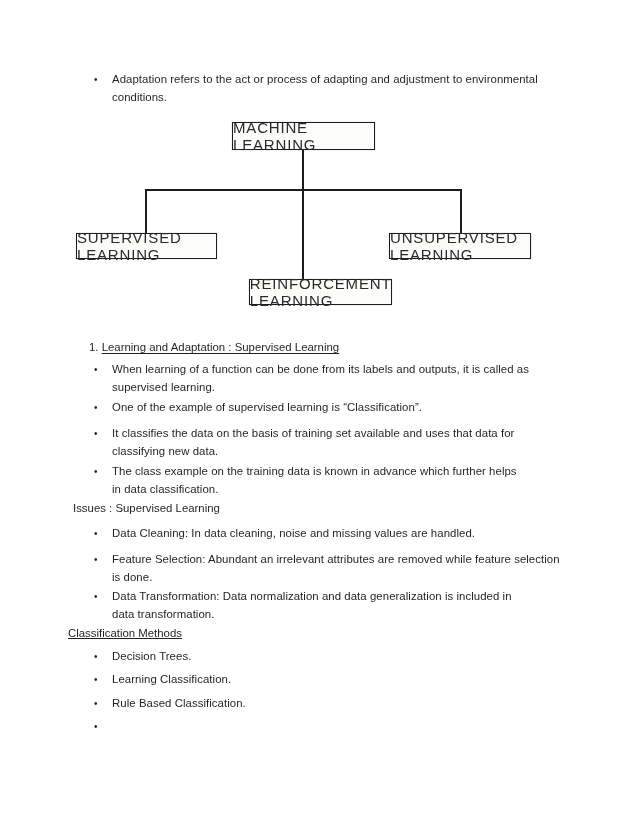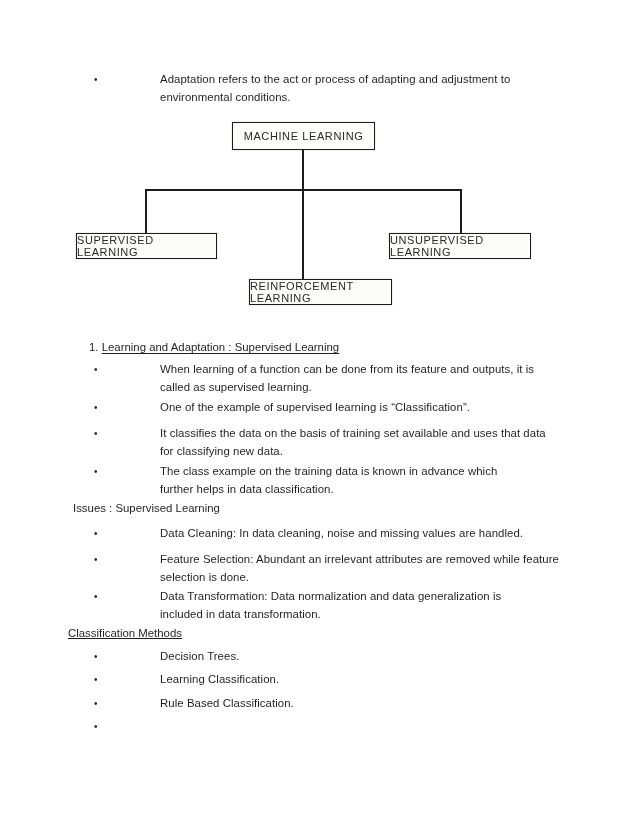--- a/index.html
+++ b/index.html
@@ -37,21 +37,20 @@
     color: #231f20;
     text-align: left;
     padding-left: 2px;
     box-sizing: border-box;
   }
   .bullet-text {
     font-size: 11.4px;
     line-height: 17.5px;
     color: #231f20;
     letter-spacing: 0.005em;
-    margin-left: 48px;
   }
 
   .plain-line {
     position: absolute;
     font-size: 11.4px;
     line-height: 16px;
     color: #231f20;
     white-space: nowrap;
   }
   .plain-line .underlined {
@@ -68,21 +67,21 @@
     height: 205px;
   }
   .node-box {
     position: absolute;
     box-sizing: border-box;
     border: 1.6px solid #1c1c1c;
     background: #fcfcfa;
     display: flex;
     align-items: center;
     justify-content: center;
-    font-size: 11px;
+    font-size: 15px;
     letter-spacing: 0.055em;
     color: #2a2a2a;
     font-family: "Liberation Sans", sans-serif;
     box-shadow: 0 0 0 0.4px rgba(120,120,120,0.25);
   }
   .conn {
     position: absolute;
     background: #1c1c1c;
   }
   .conn.v { width: 1.8px; }
@@ -123,21 +122,21 @@
     </div>
   </div>
 
   <div class="plain-line" style="left:73px; top:339px;margin-left:16px;">
     <span>1.</span>
     <span class="underlined">Learning and Adaptation : Supervised Learning</span>
   </div>
 
   <div class="para-bullet" style="left:92px; top:361px; width:470px;">
     <span class="bullet-mark">•</span>
-    <span class="bullet-text">When learning of a function can be done from its feature and outputs, it is called as supervised learning.</span>
+    <span class="bullet-text">When learning of a function can be done from its labels and outputs, it is called as supervised learning.</span>
   </div>
 
   <div class="para-bullet" style="left:92px; top:399px; width:470px;">
     <span class="bullet-mark">•</span>
     <span class="bullet-text">One of the example of supervised learning is “Classification”.</span>
   </div>
 
   <div class="para-bullet" style="left:92px; top:425px; width:470px;">
     <span class="bullet-mark">•</span>
     <span class="bullet-text">It classifies the data on the basis of training set available and uses that data for classifying new data.</span>

